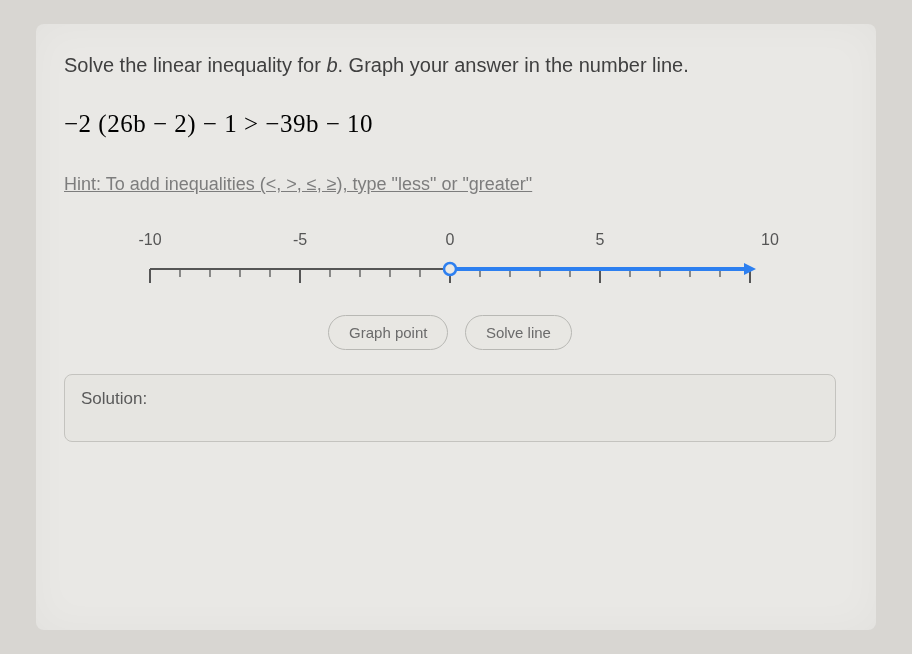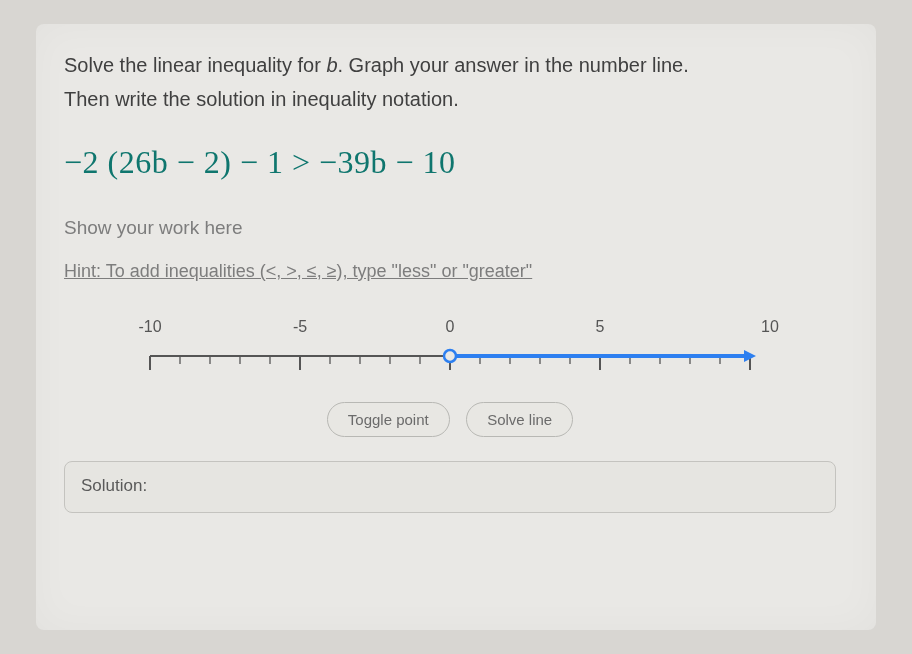--- a/index.html
+++ b/index.html
@@ -22,22 +22,22 @@
   }
   .prompt {
     font-size: 20px;
     line-height: 1.7;
     color: #404040;
     margin-bottom: 28px;
   }
   .prompt i { font-style: italic; }
   .equation {
     font-family: "Cambria Math", "Times New Roman", serif;
-    font-size: 32px;
-    color: #0f766e;
+    font-size: 25px;
+    color: #000000;
     margin: 12px 0 36px 0;
     letter-spacing: 0.5px;
   }
   .show-work {
     font-size: 19px;
     color: #7d7d7d;
     margin-bottom: 22px;
   }
   .hint {
     font-size: 18px;
@@ -77,21 +77,21 @@
     margin: 0 6px;
     cursor: pointer;
     user-select: none;
   }
   .solution-row {
     display: flex;
     align-items: stretch;
     border: 1.5px solid #c4c3bf;
     border-radius: 8px;
     background: #e6e5e1;
-    height: 52px;
+    height: 68px;
     overflow: hidden;
   }
   .solution-label {
     padding: 14px 16px;
     font-size: 17px;
     color: #5a5a5a;
     border-right: 0;
     flex: 0 0 auto;
   }
   .solution-input {
@@ -104,26 +104,24 @@
     outline: none;
   }
 </style>
 </head>
 <body>
 
 <div class="card">
 
   <div class="prompt">
     <span>Solve the linear inequality for </span><i>b</i><span>. Graph your answer in the number line.</span><br>
-    <span>Then write the solution in inequality notation.</span>
   </div>
 
   <div class="equation">−2 (26b − 2) − 1 &gt; −39b − 10</div>
 
-  <div class="show-work">Show your work here</div>
 
   <div class="hint">Hint: To add inequalities (&lt;, &gt;, ≤, ≥), type "less" or "greater"</div>
 
   <div class="numline-wrap">
     <div class="nl-labels" id="nl-labels">
         <div class="nl-label" style="left: 20px;">-10</div>
         <div class="nl-label" style="left: 170px;">-5</div>
         <div class="nl-label" style="left: 320px;">0</div>
         <div class="nl-label" style="left: 470px;">5</div>
         <div class="nl-label" style="left: 640px;">10</div>
@@ -152,21 +150,21 @@
         <line x1="560" y1="14" x2="560" y2="22" stroke="#555555" stroke-width="1.3"></line>
         <line x1="590" y1="14" x2="590" y2="22" stroke="#555555" stroke-width="1.3"></line>
         <line x1="620" y1="14" x2="620" y2="28" stroke="#555555" stroke-width="2"></line>
         <line x1="320" y1="14" x2="616" y2="14" stroke="#2d7ff0" stroke-width="4"></line>
         <polygon points="614,8 626,14 614,20" fill="#2d7ff0"></polygon>
         <circle cx="320" cy="14" r="6" stroke="#2d7ff0" stroke-width="2.5" fill="#e9e8e5"></circle>
       </svg>
   </div>
 
   <div class="btnrow">
-    <span class="pillbtn">Toggle point</span>
+    <span class="pillbtn">Graph point</span>
     <span class="pillbtn">Solve line</span>
   </div>
 
   <div class="solution-row">
     <div class="solution-label">Solution:</div>
     <input class="solution-input" type="text" value="" style="">
   </div>
 
 </div>
 

